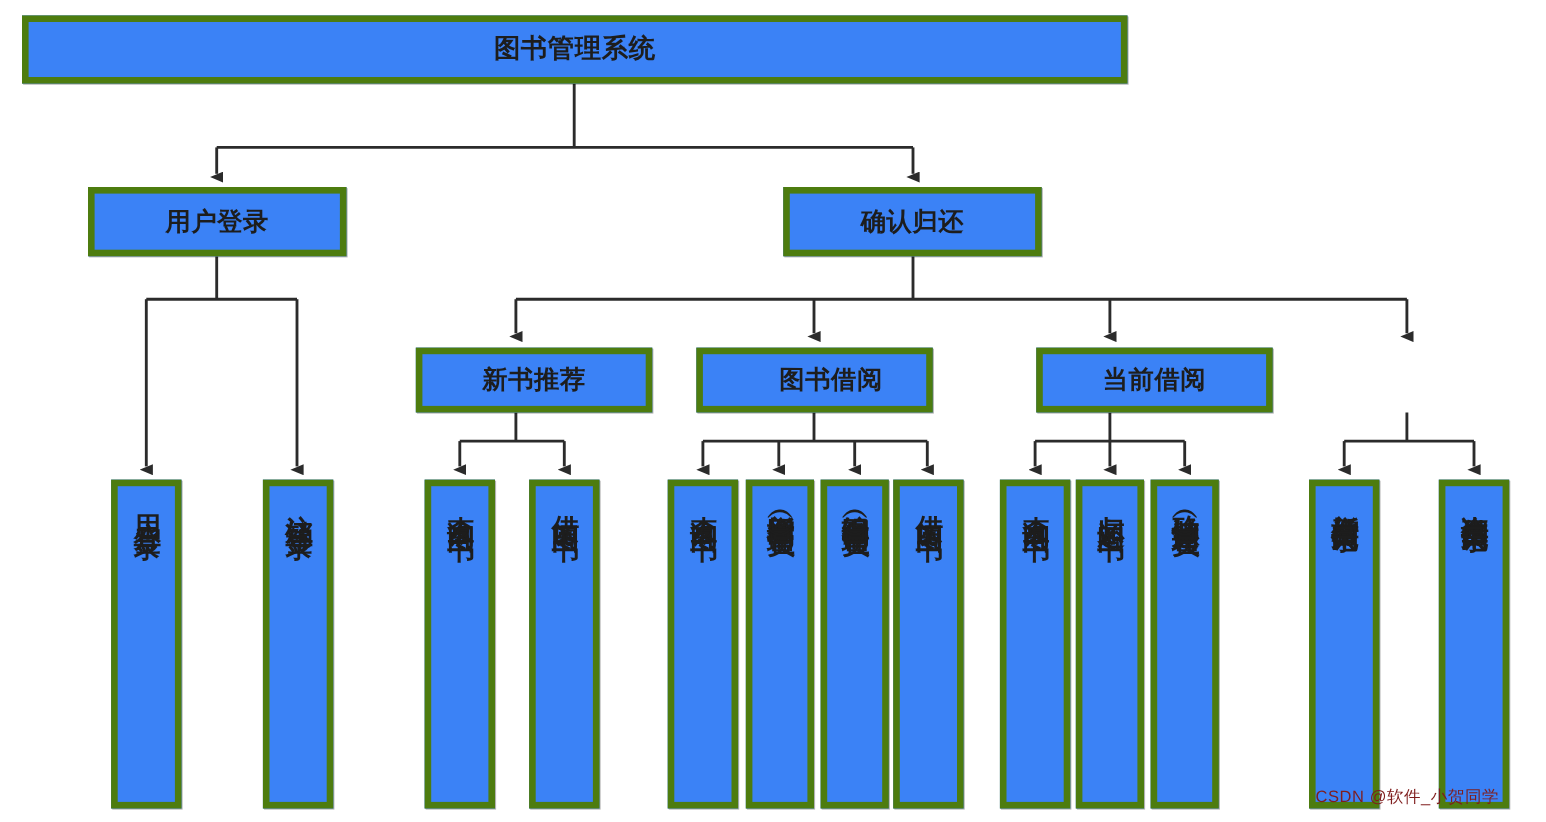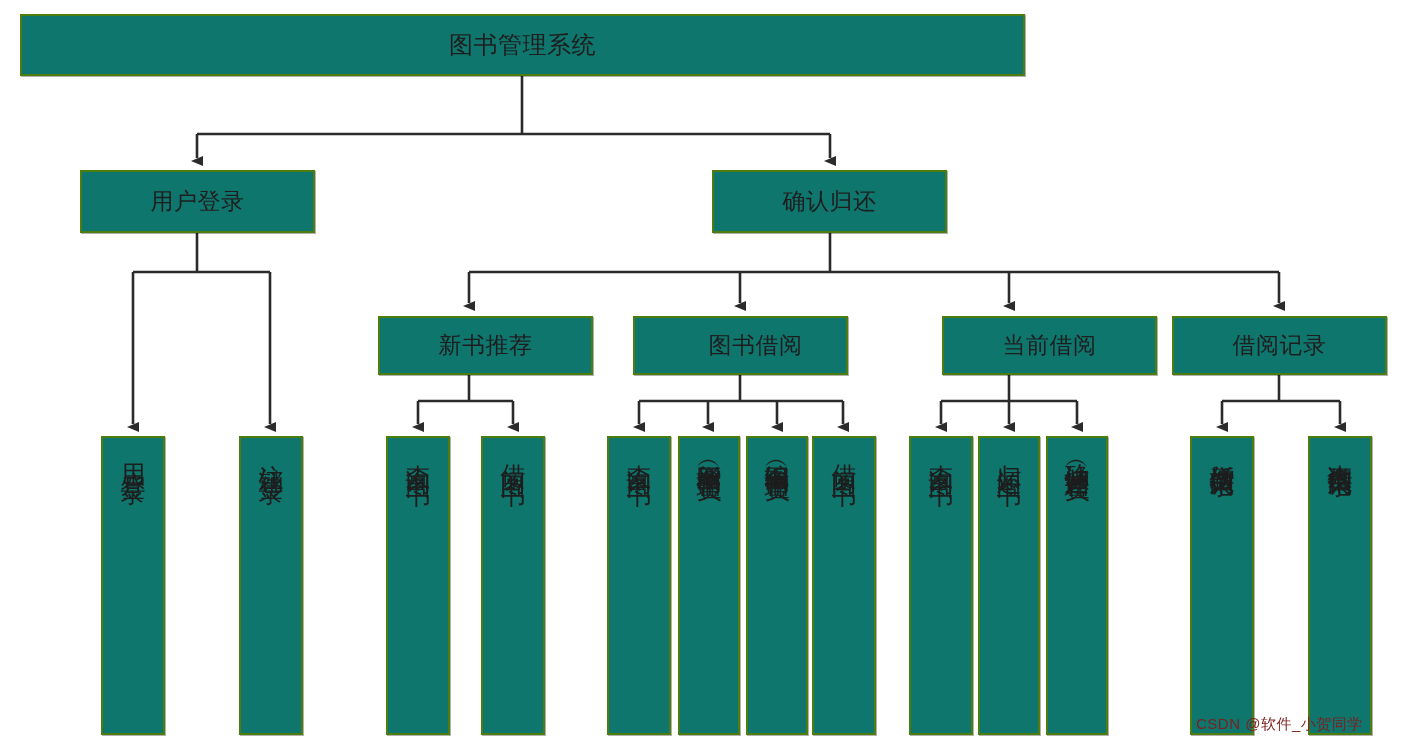--- a/index.html
+++ b/index.html
@@ -22,27 +22,28 @@
     position: absolute;
     left: 0;
     top: 0;
     width: 1405px;
     height: 747px;
     pointer-events: none;
   }
   .node {
     position: absolute;
     box-sizing: border-box;
-    border: 2px solid #4d7c0f;
-    background: #0f766e;
+    border: 6px solid #4d7c0f;
+    background: #3b82f6;
     display: flex;
     align-items: center;
     justify-content: center;
     color: #1d1d1d;
     box-shadow: 1px 1px 0 rgba(0,0,0,0.30);
+    font-weight: bold;
   }
   .node-label {
     display: block;
     text-align: center;
     letter-spacing: 0.5px;
     line-height: 1.18;
     white-space: nowrap;
   }
   
   .node.horiz .node-label {
@@ -144,23 +145,20 @@
 
   <div class="node horiz" style="left:378px; top:316px; width:215px; height:59px;">
     <span class="node-label">新书推荐</span>
   </div>
   <div class="node horiz" style="left:633px; top:316px; width:215px; height:59px;padding-left:30px;">
     <span class="node-label">图书借阅</span>
   </div>
   <div class="node horiz" style="left:902px; top:316px; width:215px; height:59px;margin-left:40px;">
     <span class="node-label">当前借阅</span>
   </div>
-  <div class="node horiz" style="left:1172px; top:316px; width:215px; height:59px;">
-    <span class="node-label">借阅记录</span>
-  </div>
 
   <div class="node vert" style="left:101px; top:436px; width:64px; height:299px;">
     <span class="node-label">用户登录</span>
   </div>
   <div class="node vert" style="left:239px; top:436px; width:64px; height:299px;">
     <span class="node-label">注销登录</span>
   </div>
 
   <div class="node vert" style="left:386px; top:436px; width:64px; height:299px;">
     <span class="node-label">查询图书</span>

